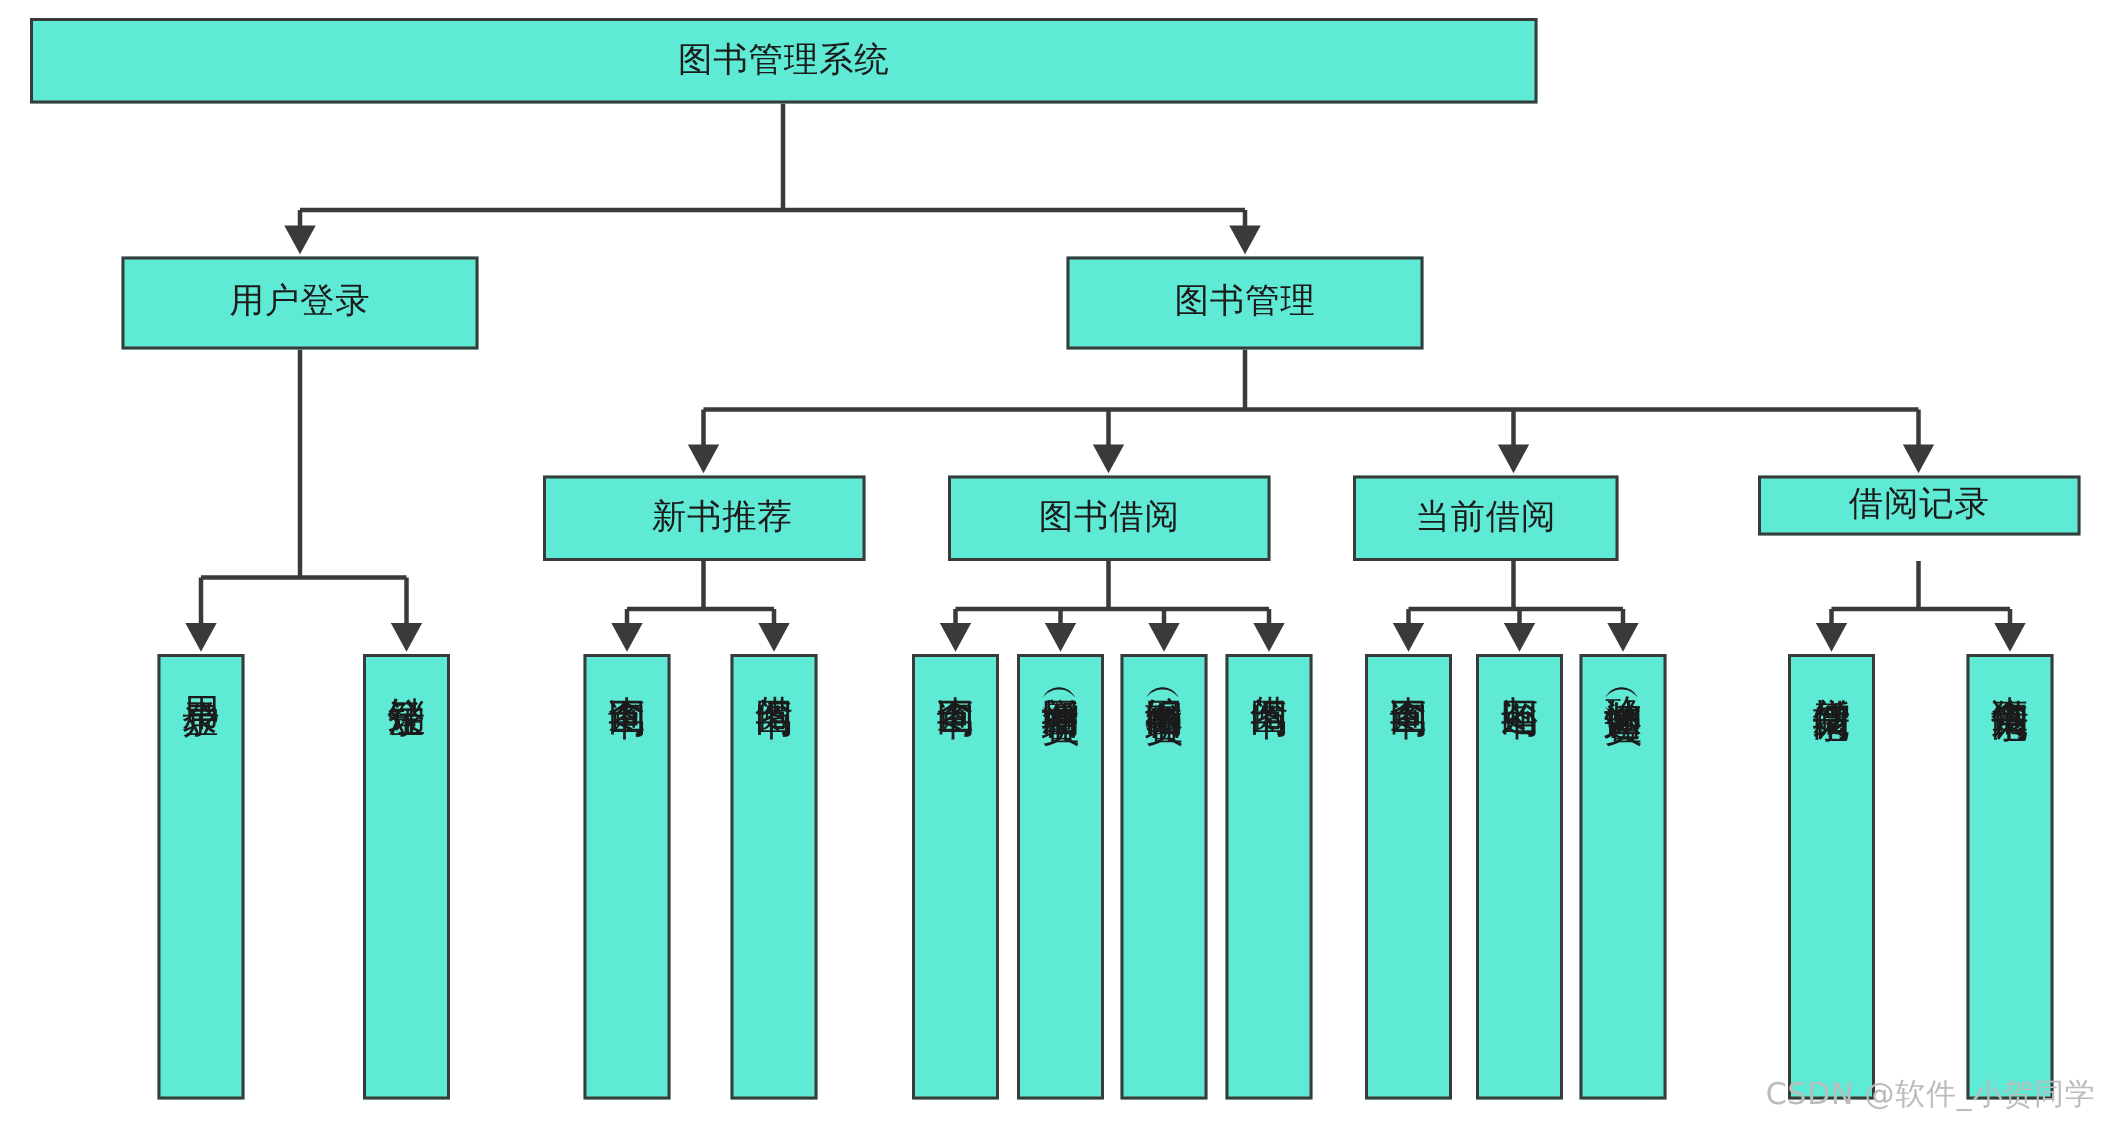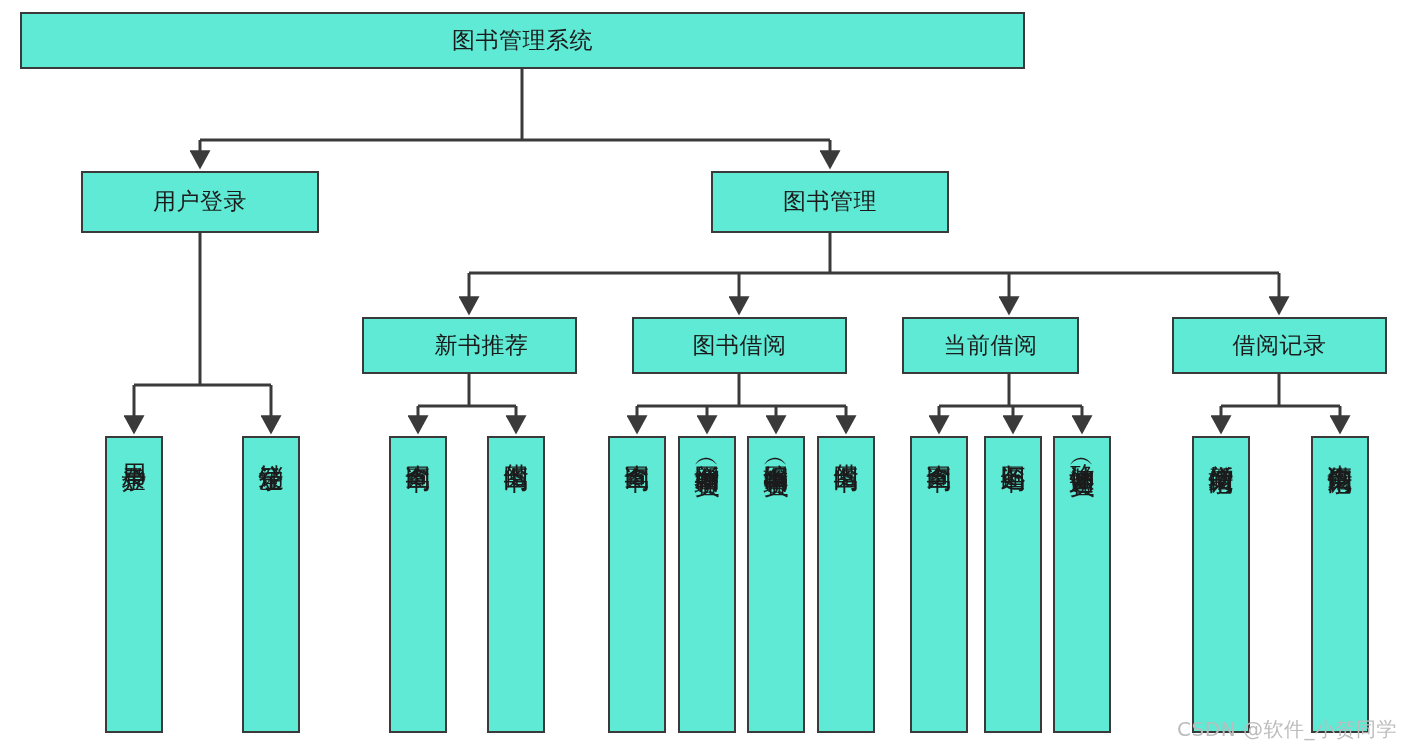--- a/index.html
+++ b/index.html
@@ -143,21 +143,21 @@
 
   <div class="node h" style="left:362px; top:317px; width:215px; height:57px;padding-left:24px;">
     <span class="lbl">新书推荐</span>
   </div>
   <div class="node h" style="left:632px; top:317px; width:215px; height:57px;">
     <span class="lbl">图书借阅</span>
   </div>
   <div class="node h" style="left:902px; top:317px; width:177px; height:57px;">
     <span class="lbl">当前借阅</span>
   </div>
-  <div class="node h" style="left:1172px; top:317px; width:215px; height:57px;">
+  <div class="node h" style="left:1172px; top:317px; width:215px; height:40px;">
     <span class="lbl">借阅记录</span>
   </div>
 
   <div class="node v" style="left:105px; top:436px; width:58px; height:297px;">
     <span class="lbl">用户登录</span>
   </div>
   <div class="node v" style="left:242px; top:436px; width:58px; height:297px;">
     <span class="lbl">注销登录</span>
   </div>
 

